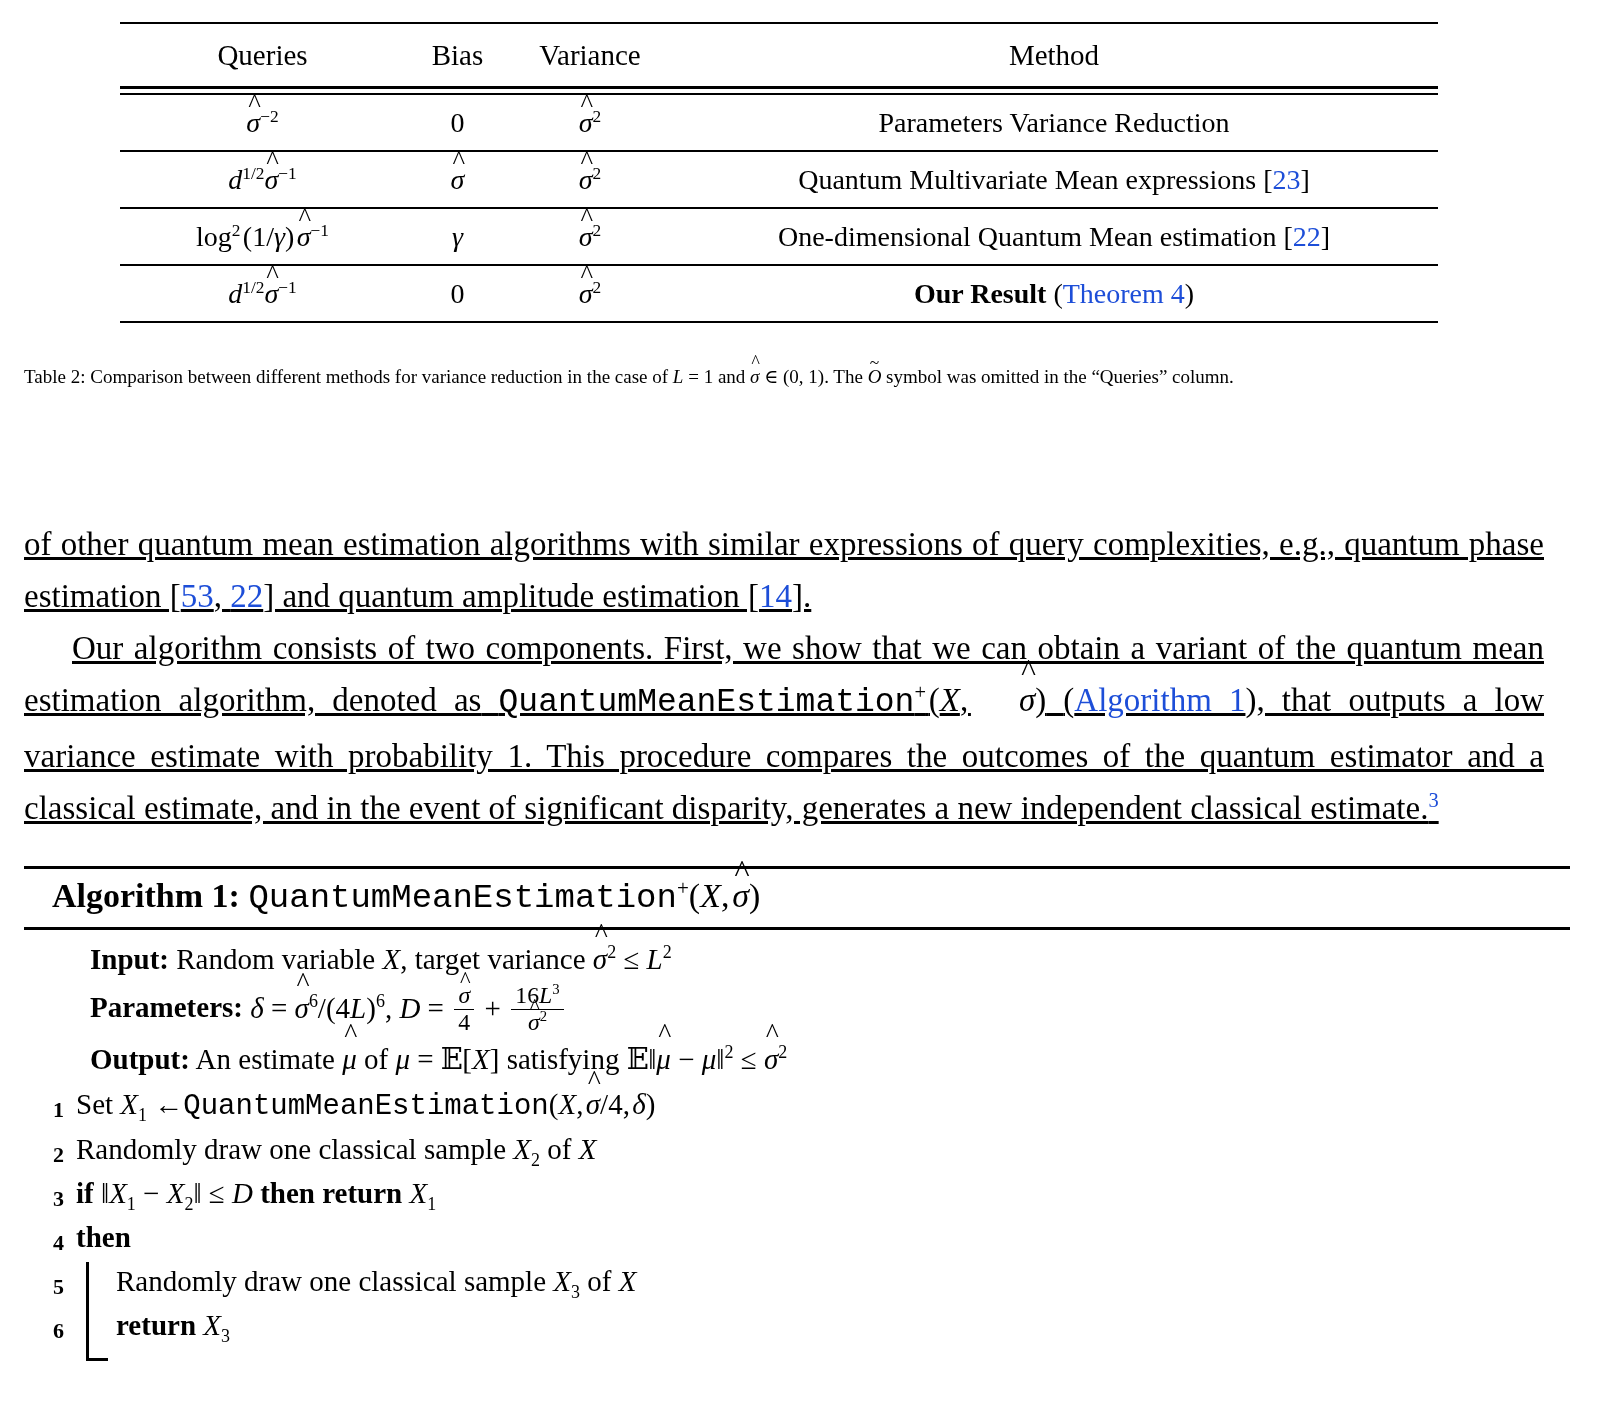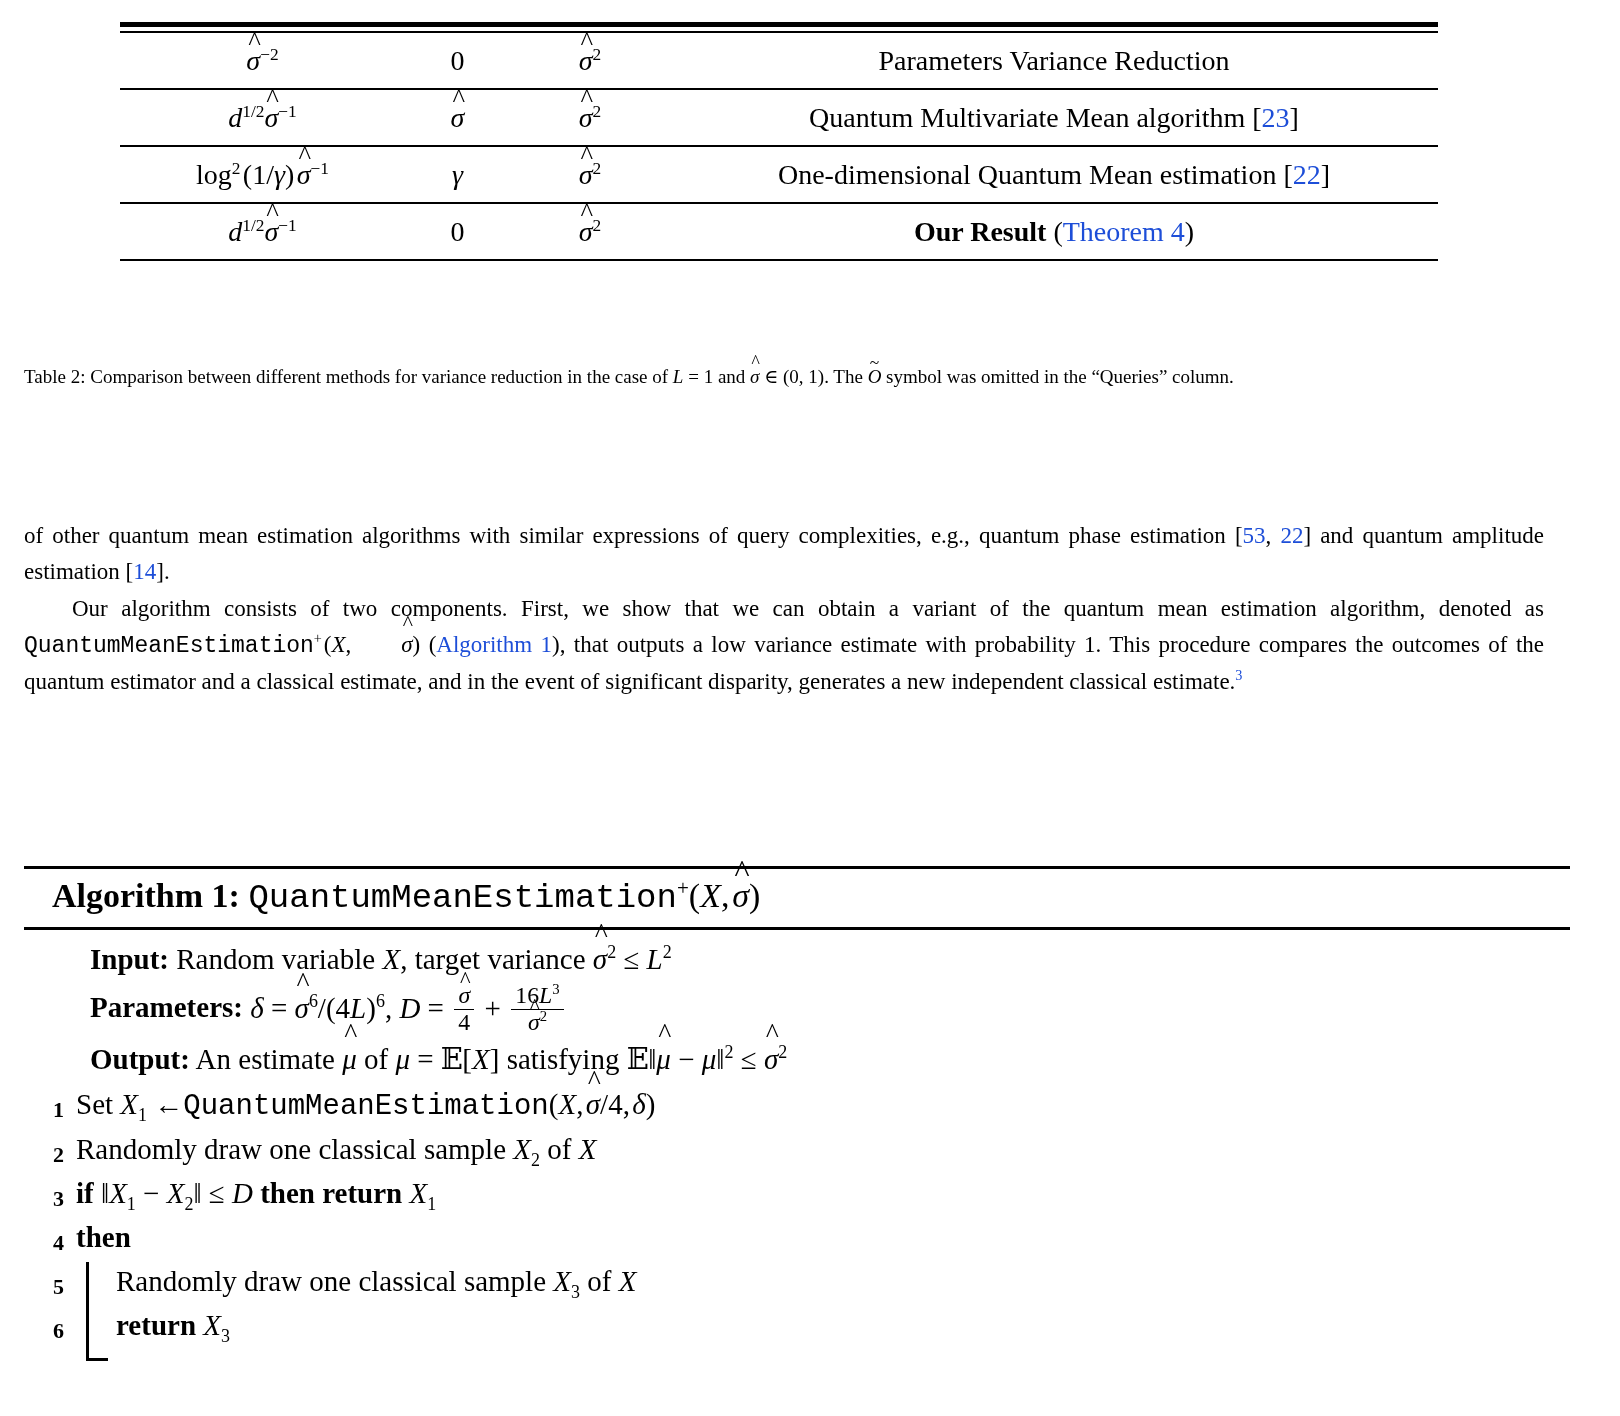--- a/index.html
+++ b/index.html
@@ -98,24 +98,25 @@
     text-align: justify;
     text-align-last: left;
   }
 
   
   .body {
     position: absolute;
     left: 24px;
     top: 518px;
     width: 1520px;
-    font-size: 23px;
+    font-size: 33px;
     line-height: 1.58;
     text-align: justify;
     text-align-last: left;
+    text-decoration: underline;
   }
   .body p { margin: 0; }
   .body p.indent { text-indent: 48px; }
 
   
   .algo {
     position: absolute;
     left: 24px;
     top: 866px;
     width: 1546px;
@@ -184,20 +185,30 @@
     background: #000;
   }
 </style>
 </head>
 <body>
 
 <div class="page">
 
   <div class="table-wrap">
     <div class="rule-thin"></div>
+    <table class="t2">
+      <tbody>
+          <tr>
+        <th class="col-q hdr-cell">Queries</th>
+        <th class="col-b hdr-cell">Bias</th>
+        <th class="col-v hdr-cell">Variance</th>
+        <th class="col-m hdr-cell">Method</th>
+      </tr>
+    </tbody>
+      </table>
     <div class="rule-thick"></div>
     <div class="rule-gap"></div>
     <div class="rule-thin"></div>
 
     <table class="t2">
       <tbody>
           <tr>
         <td class="col-q row-cell">
           <span class="hat mi">σ<span class="hatmark">^</span></span><sup class="sp"><span class="mr">−2</span></sup>
         </td>
@@ -219,21 +230,21 @@
         <td class="col-q row-cell">
           <span class="mi">d</span><sup class="sp"><span class="mr">1/2</span></sup><span class="hat mi">σ<span class="hatmark">^</span></span><sup class="sp"><span class="mr">−1</span></sup>
         </td>
         <td class="col-b row-cell">
           <span class="hat mi">σ<span class="hatmark">^</span></span>
         </td>
         <td class="col-v row-cell">
           <span class="hat mi">σ<span class="hatmark">^</span></span><sup class="sp"><span class="mr">2</span></sup>
         </td>
         <td class="col-m row-cell">
-          <span>Quantum Multivariate Mean algorithm</span>
+          <span>Quantum Multivariate Mean expressions</span>
           <span>[<span class="ref">23</span>]</span>
         </td>
       </tr>
     </tbody>
       </table>
     <div class="rule-thin"></div>
 
     <table class="t2">
       <tbody>
           <tr>

